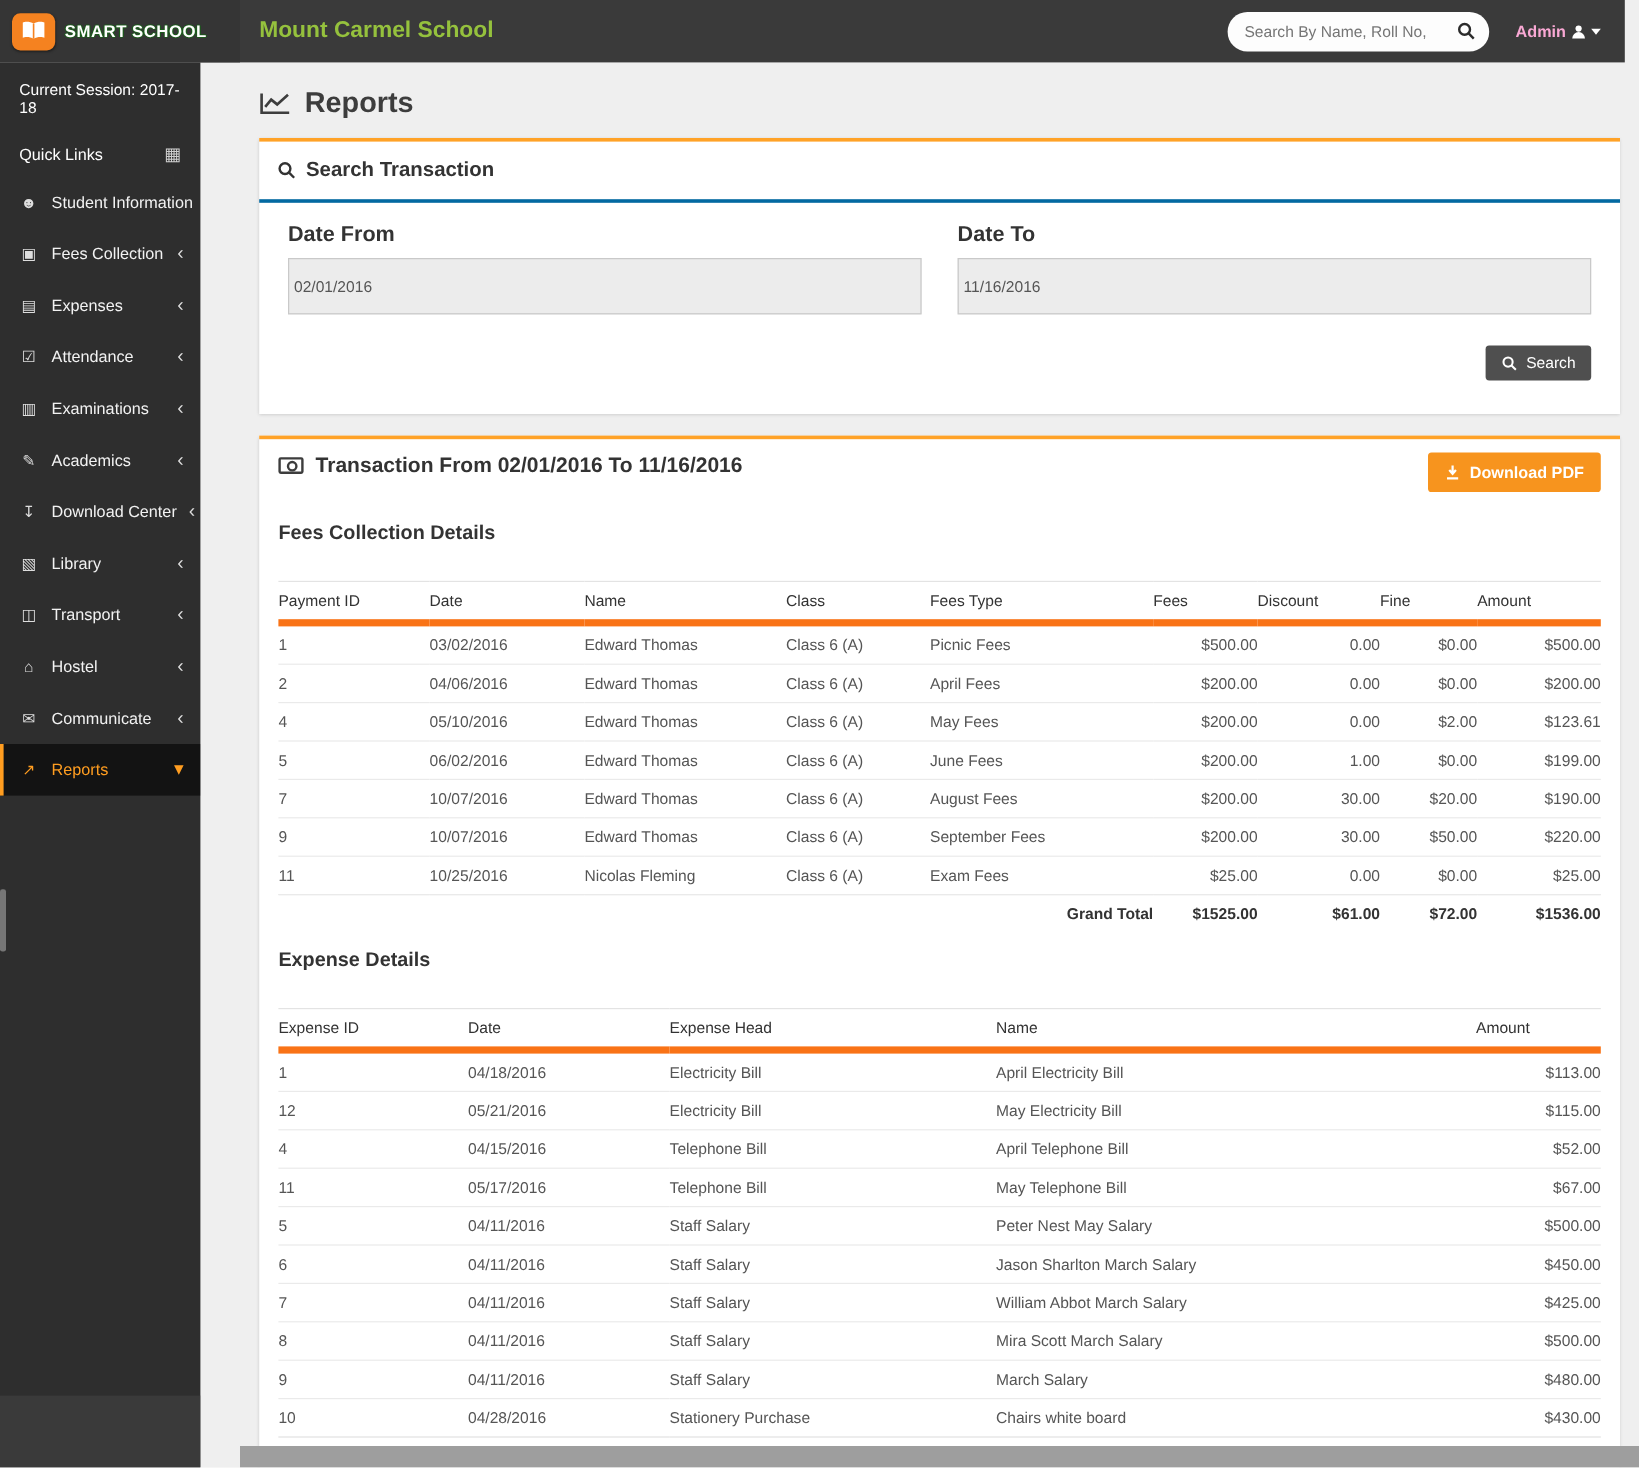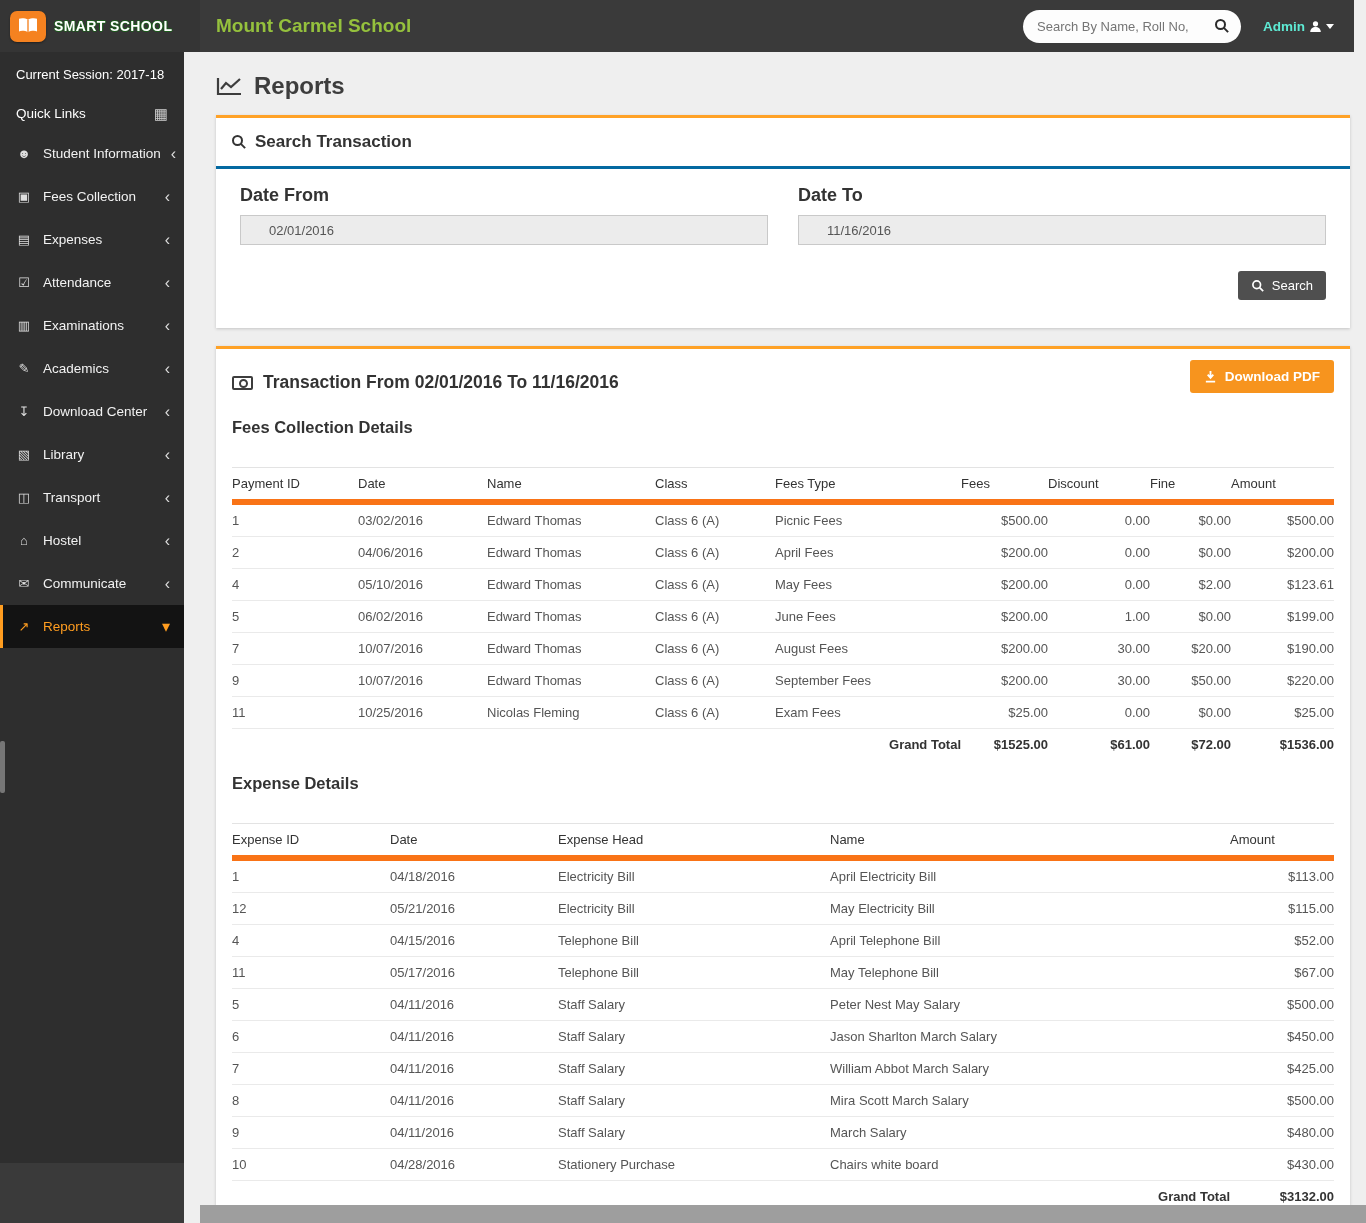--- a/index.html
+++ b/index.html
@@ -30,34 +30,34 @@
   .school-name { margin-left:16px; font-size:19px; font-weight:bold; color:#95c13d; }
   .topbar-right { margin-left:auto; display:flex; align-items:center; gap:22px; padding-right:20px; }
   .search-pill {
     width:218px; height:33px; background:#fdfdfd; border-radius:17px;
     display:flex; align-items:center; padding:0 12px; gap:6px;
   }
   .search-pill input {
     flex:1; min-width:0; border:none; outline:none; background:transparent;
     font-size:13px; color:#555; font-family:inherit;
   }
-  .admin-menu { display:flex; align-items:center; gap:4px; color:#5eead4; font-size:13.5px; font-weight:bold; cursor:pointer; }
+  .admin-menu { display:flex; align-items:center; gap:4px; color:#f9a8d4; font-size:13.5px; font-weight:bold; cursor:pointer; }
   .caret-down { width:0; height:0; border-left:4px solid transparent; border-right:4px solid transparent; border-top:5px solid #fff; display:inline-block; }
 
   
   .mag-icon { position:relative; width:14px; height:14px; display:inline-block; flex:0 0 auto; }
   .mag-icon::before { content:""; position:absolute; left:0; top:0; width:7px; height:7px; border:2px solid currentColor; border-radius:50%; }
   .mag-icon::after  { content:""; position:absolute; left:10px; top:8px; width:2px; height:6px; background:currentColor; transform:rotate(-45deg); }
   .mag-small { transform:scale(.85); }
   .note-icon { position:relative; width:21px; height:14px; border:2px solid #3d3d3d; border-radius:2px; display:inline-block; flex:0 0 auto; }
   .note-icon::after { content:""; position:absolute; left:50%; top:50%; width:5px; height:5px; margin:-3.5px 0 0 -3.5px; border:2px solid #3d3d3d; border-radius:50%; }
 
   
   .sidebar {
-    position:absolute; top:52px; left:0; width:184px; bottom:0;
+    position:absolute; top:52px; left:0; width:167px; bottom:0;
     background:#2e2e2e; color:#eee; overflow:hidden;
   }
   .session-row { padding:15px 16px 13px; font-size:13px; color:#fff; }
   .quick-links { display:flex; align-items:flex-end; justify-content:space-between; padding:11px 16px; font-size:13.5px; color:#fff; cursor:pointer; }
   .grid-glyph { font-size:15px; color:#cfcfcf; line-height:1; }
   .menu-item {
     height:43px; display:flex; align-items:center; gap:10px;
     padding:0 14px 0 12px; font-size:13.5px; color:#f2f2f2; cursor:pointer;
     border-left:3px solid transparent;
   }
@@ -72,30 +72,30 @@
   
   .main { position:absolute; left:200px; top:52px; right:0; bottom:0; padding:12px 16px; overflow:hidden; }
   .page-title { display:flex; align-items:center; gap:11px; font-size:24px; font-weight:bold; color:#3d3d3d; margin:8px 0 15px; }
   .card { background:#fff; border-top:3px solid #ffa227; box-shadow:0 1px 3px rgba(0,0,0,.18); margin-bottom:18px; }
 
   .card1-header { display:flex; align-items:center; gap:9px; padding:14px 16px; font-size:17px; font-weight:bold; color:#333; border-bottom:3px solid #0369a1; }
   .card1-body { display:flex; gap:30px; padding:16px 24px 0; }
   .field { flex:1; }
   .field label { display:block; font-size:18px; font-weight:bold; color:#333; margin-bottom:9px; }
   .field input {
-    width:100%; height:30px; border:1px solid #c9c9c9; background:#ececec;
-    padding:0 28px; font-size:13px; color:#555; font-family:inherit;
+    width:100%; height:47px; border:1px solid #c9c9c9; background:#ececec;
+    padding:0 4px; font-size:13px; color:#555; font-family:inherit;
   }
   .card1-actions { display:flex; justify-content:flex-end; padding:26px 24px 28px; }
   .btn-search {
     display:inline-flex; align-items:center; gap:7px; background:#4f4f4f; color:#fff;
     border:none; font-size:13px; padding:7px 13px; border-radius:3px; cursor:pointer; font-family:inherit;
   }
 
-  .card2-header { display:flex; align-items:flex-end; justify-content:space-between; padding:11px 16px; }
+  .card2-header { display:flex; align-items:flex-start; justify-content:space-between; padding:11px 16px; }
   .card2-title { display:flex; align-items:center; gap:10px; font-size:17.5px; font-weight:bold; color:#333; }
   .btn-download {
     display:inline-flex; align-items:center; gap:8px; background:#f7941e; color:#fff;
     border:none; font-size:13.5px; font-weight:bold; padding:9px 14px; border-radius:3px; cursor:pointer; font-family:inherit;
   }
   .section-title { font-size:16.5px; font-weight:bold; color:#333; margin:14px 16px 30px; }
   table.report { width:calc(100% - 32px); margin:0 16px; border-collapse:collapse; table-layout:fixed; font-size:13px; color:#555; }
   table.report th {
     text-align:left; font-weight:normal; color:#333; padding:8px 0;
     border-top:1px solid #e3e3e3; border-bottom:6px solid #f97316;

